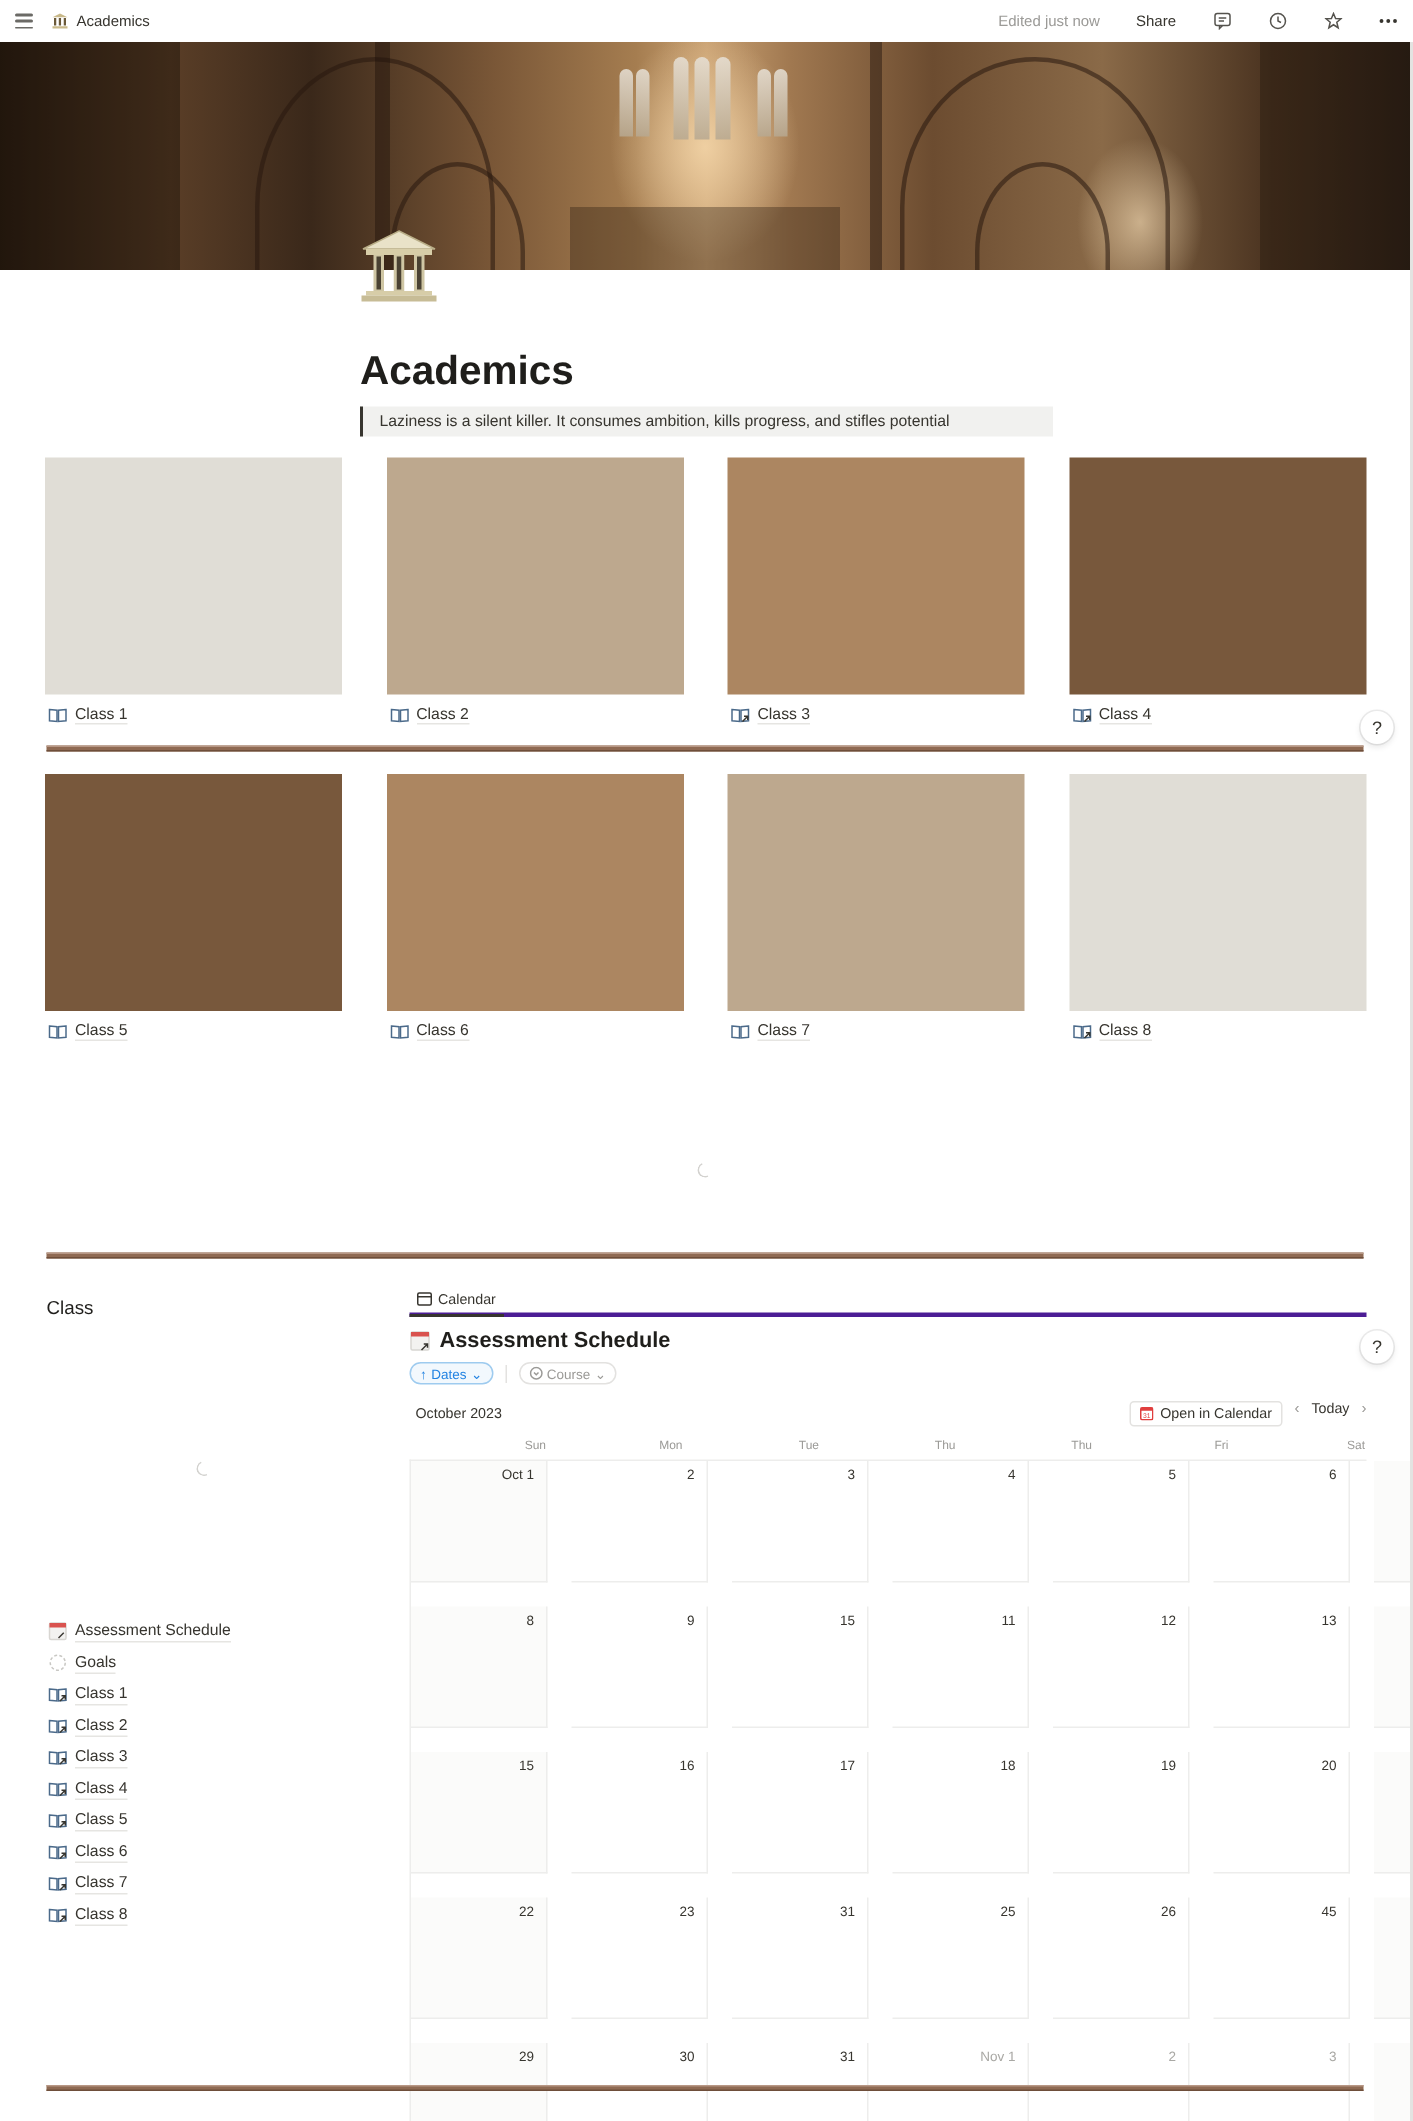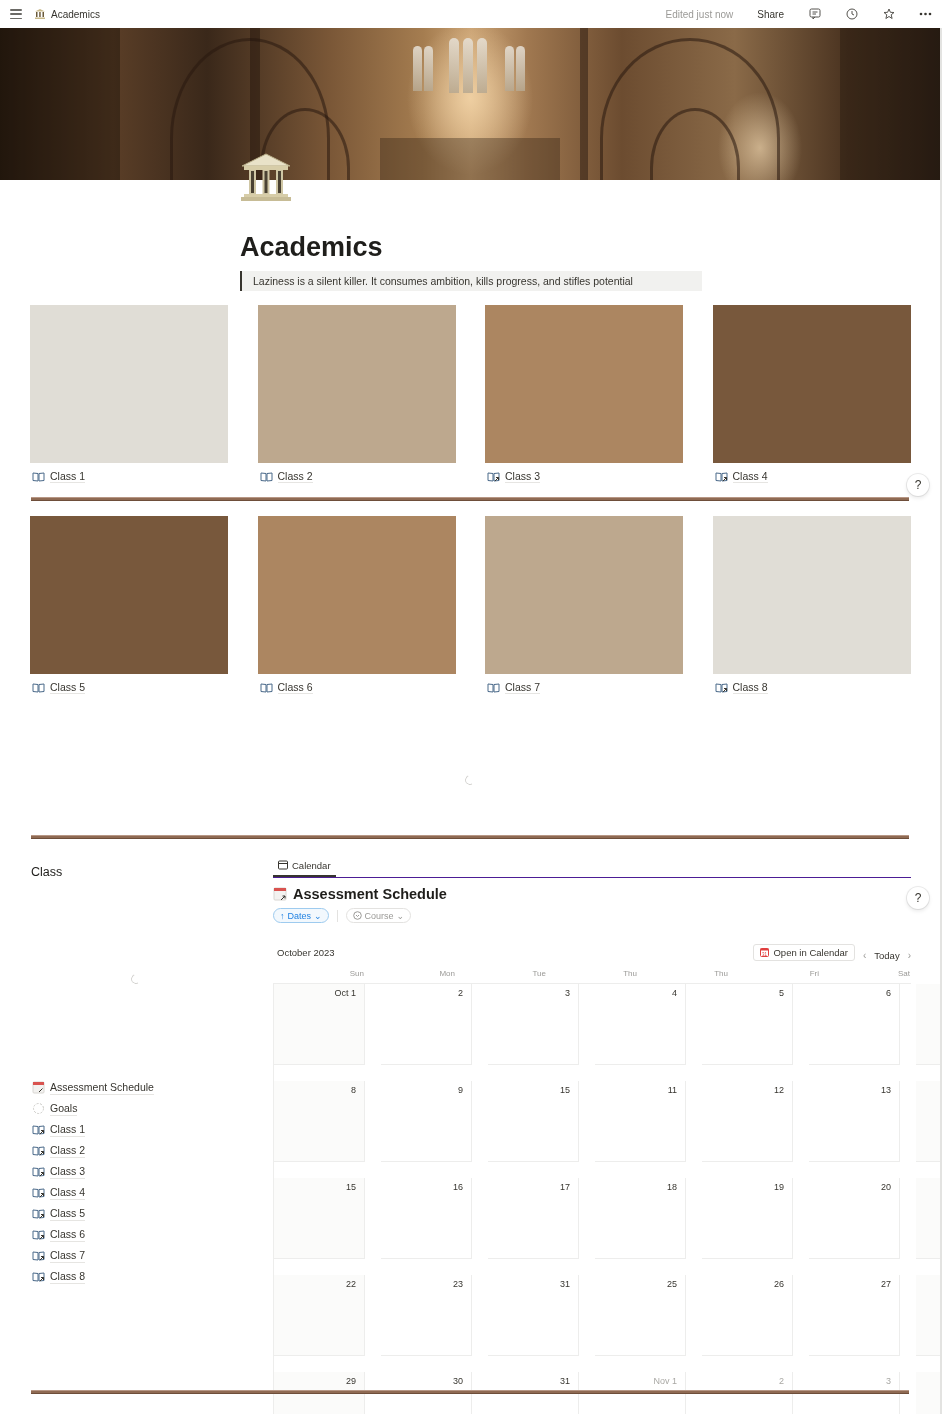--- a/index.html
+++ b/index.html
@@ -51,31 +51,31 @@
   .scroll-edge { position: absolute; right: 0; top: 28px; width: 2px; height: 1386px; background: #e3e3e1; }
 
   
   .index-title { position: absolute; left: 31px; top: 865px; font-size: 12.5px; color: #1f1e1b; }
   .index-list { position: absolute; left: 32px; top: 1077px; list-style: none; }
   .index-list li { display: flex; align-items: center; gap: 5px; height: 21px; font-size: 10.5px; cursor: pointer; }
   .index-list li .lbl { border-bottom: 1px solid #e6e5e2; line-height: 13px; }
 
   
   .cal-wrap { position: absolute; left: 273px; top: 856px; width: 638px; }
-  .view-tabs { height: 22px; border-bottom: 1px solid #4c1d95; display: flex; align-items: flex-end; }
+  .view-tabs { height: 22px; border-bottom: 3px solid #4c1d95; display: flex; }
   .view-tab { display: flex; align-items: center; gap: 4px; font-size: 9.5px; padding: 0 5px; border-bottom: 2px solid #37352f; height: 22px; cursor: pointer; }
   .db-title { display: flex; align-items: center; gap: 5px; margin-top: 8px; font-size: 14.5px; font-weight: bold; color: #1f1e1b; cursor: pointer; }
   .filters { display: flex; align-items: center; gap: 8px; margin-top: 6px; }
   .chip { height: 15px; border-radius: 8px; font-size: 9px; display: flex; align-items: center; gap: 3px; padding: 0 6px; cursor: pointer; }
   .chip.dates { border: 1px solid #9ecbef; color: #2383e2; background: #f2f8fd; }
   .chip.course { border: 1px solid #e3e2e0; color: #9b9a97; }
   .chip-sep { width: 1px; height: 12px; background: #e3e2e0; }
-  .cal-head { display: flex; align-items: center; margin-top: 20px; height: 18px; gap: 34px; }
+  .cal-head { display: flex; align-items: center; margin-top: 10px; height: 18px; gap: 34px; }
   .month { font-size: 9.5px; color: #37352f; margin-left: 4px; }
-  .cal-actions { margin-left: auto; display: flex; align-items: flex-end; gap: 8px; font-size: 9.5px; }
+  .cal-actions { margin-left: auto; display: flex; align-items: flex-start; gap: 8px; font-size: 9.5px; }
   .open-cal { display: flex; align-items: center; gap: 4px; border: 1px solid #e3e2e0; border-radius: 3px; height: 17px; padding: 0 6px; cursor: pointer; }
   .nav-arrow { color: #9b9a97; cursor: pointer; font-size: 10px; }
   .today-btn { cursor: pointer; color: #37352f; }
   .weekdays { display: grid; grid-template-columns: repeat(7, 91px); margin-top: 4px; height: 18px; }
   .weekdays div { text-align: right; font-size: 8px; color: #9b9a97; line-height: 18px; }
   .grid { display: grid; grid-template-columns: repeat(7, 91px); border-top: 1px solid #ededec; border-left: 1px solid #ededec; gap: 16px; }
   .day { height: 81px; border-right: 1px solid #ededec; border-bottom: 1px solid #ededec; font-size: 9px; text-align: right; padding: 4px 8px 0 0; color: #37352f; cursor: pointer; }
   .day.weekend { background: #fbfbfa; }
   .day.other { color: #a9a8a4; }
 </style>
@@ -424,21 +424,21 @@
       <div class="day">17</div>
       <div class="day">18</div>
       <div class="day">19</div>
       <div class="day">20</div>
       <div class="day weekend">21</div>
       <div class="day weekend">22</div>
       <div class="day">23</div>
       <div class="day">31</div>
       <div class="day">25</div>
       <div class="day">26</div>
-      <div class="day">27</div>
+      <div class="day">45</div>
       <div class="day weekend">28</div>
       <div class="day weekend">29</div>
       <div class="day">30</div>
       <div class="day">31</div>
       <div class="day other">Nov 1</div>
       <div class="day other">2</div>
       <div class="day other">3</div>
       <div class="day weekend other">4</div>
     </div>
 </div>

